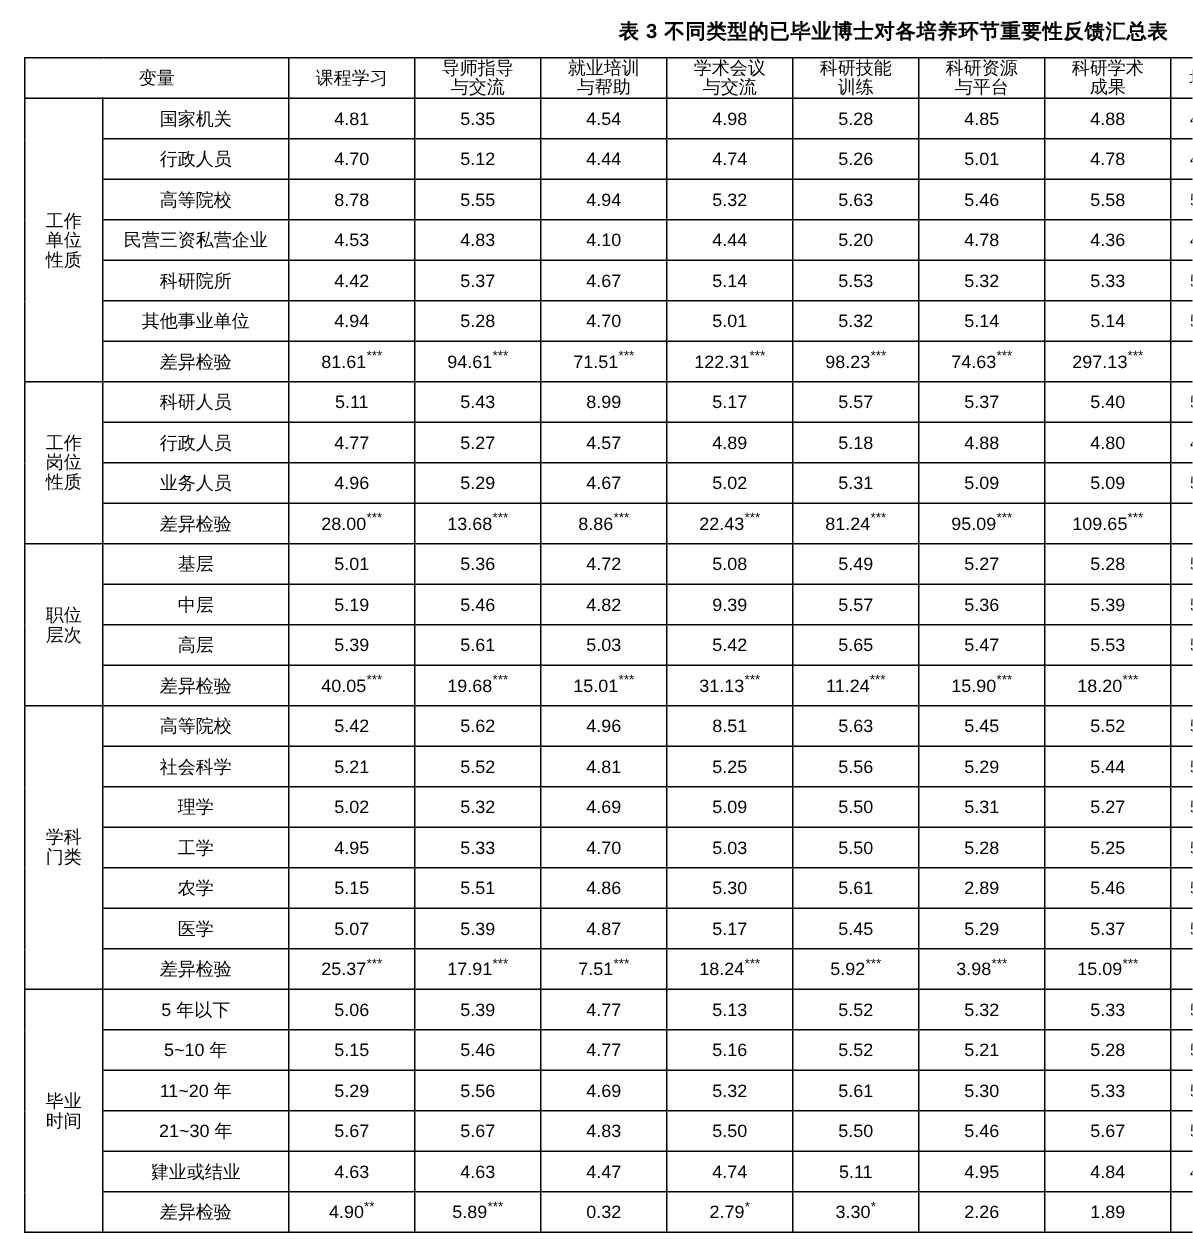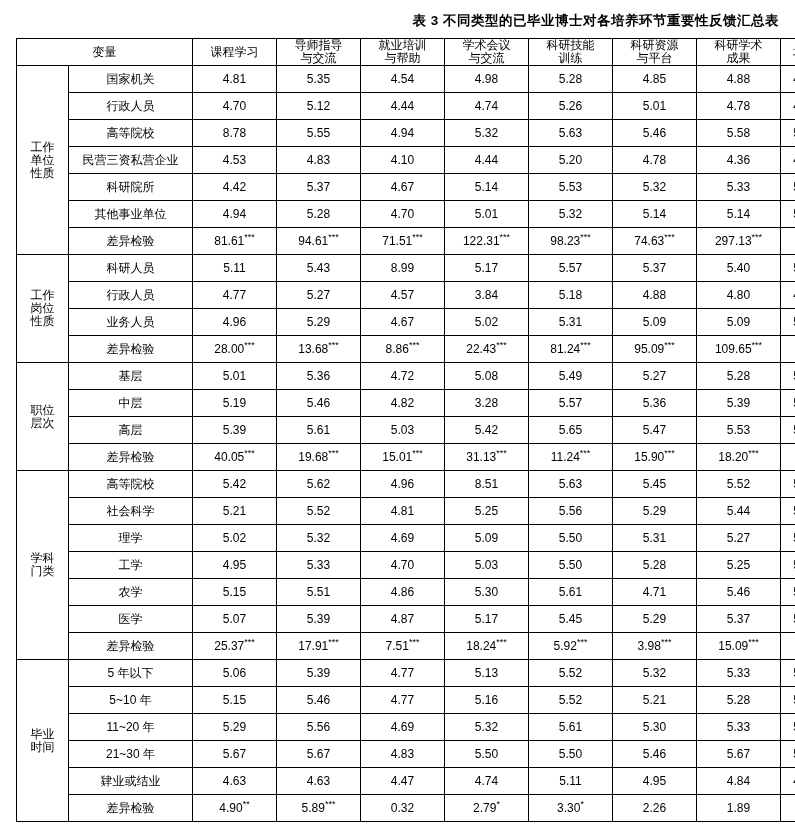--- a/index.html
+++ b/index.html
@@ -226,21 +226,21 @@
           <td class="num">5.57</td>
           <td class="num">5.37</td>
           <td class="num">5.40</td>
           <td class="mean">5.26</td>
         </tr>
         <tr>
           <td class="rowlabel">行政人员</td>
           <td class="num">4.77</td>
           <td class="num">5.27</td>
           <td class="num">4.57</td>
-          <td class="num">3.84</td>
+          <td class="num">4.89</td>
           <td class="num">5.18</td>
           <td class="num">4.88</td>
           <td class="num">4.80</td>
           <td class="mean">4.91</td>
         </tr>
         <tr>
           <td class="rowlabel">业务人员</td>
           <td class="num">4.96</td>
           <td class="num">5.29</td>
           <td class="num">4.67</td>
@@ -274,21 +274,21 @@
           <td class="num">5.49</td>
           <td class="num">5.27</td>
           <td class="num">5.28</td>
           <td class="mean">5.17</td>
         </tr>
         <tr>
           <td class="rowlabel">中层</td>
           <td class="num">5.19</td>
           <td class="num">5.46</td>
           <td class="num">4.82</td>
-          <td class="num">3.28</td>
+          <td class="num">9.39</td>
           <td class="num">5.57</td>
           <td class="num">5.36</td>
           <td class="num">5.39</td>
           <td class="mean">5.29</td>
         </tr>
         <tr>
           <td class="rowlabel">高层</td>
           <td class="num">5.39</td>
           <td class="num">5.61</td>
           <td class="num">5.03</td>
@@ -357,21 +357,21 @@
           <td class="num">5.25</td>
           <td class="mean">5.15</td>
         </tr>
         <tr>
           <td class="rowlabel">农学</td>
           <td class="num">5.15</td>
           <td class="num">5.51</td>
           <td class="num">4.86</td>
           <td class="num">5.30</td>
           <td class="num">5.61</td>
-          <td class="num">4.71</td>
+          <td class="num">2.89</td>
           <td class="num">5.46</td>
           <td class="mean">5.33</td>
         </tr>
         <tr>
           <td class="rowlabel">医学</td>
           <td class="num">5.07</td>
           <td class="num">5.39</td>
           <td class="num">4.87</td>
           <td class="num">5.17</td>
           <td class="num">5.45</td>

